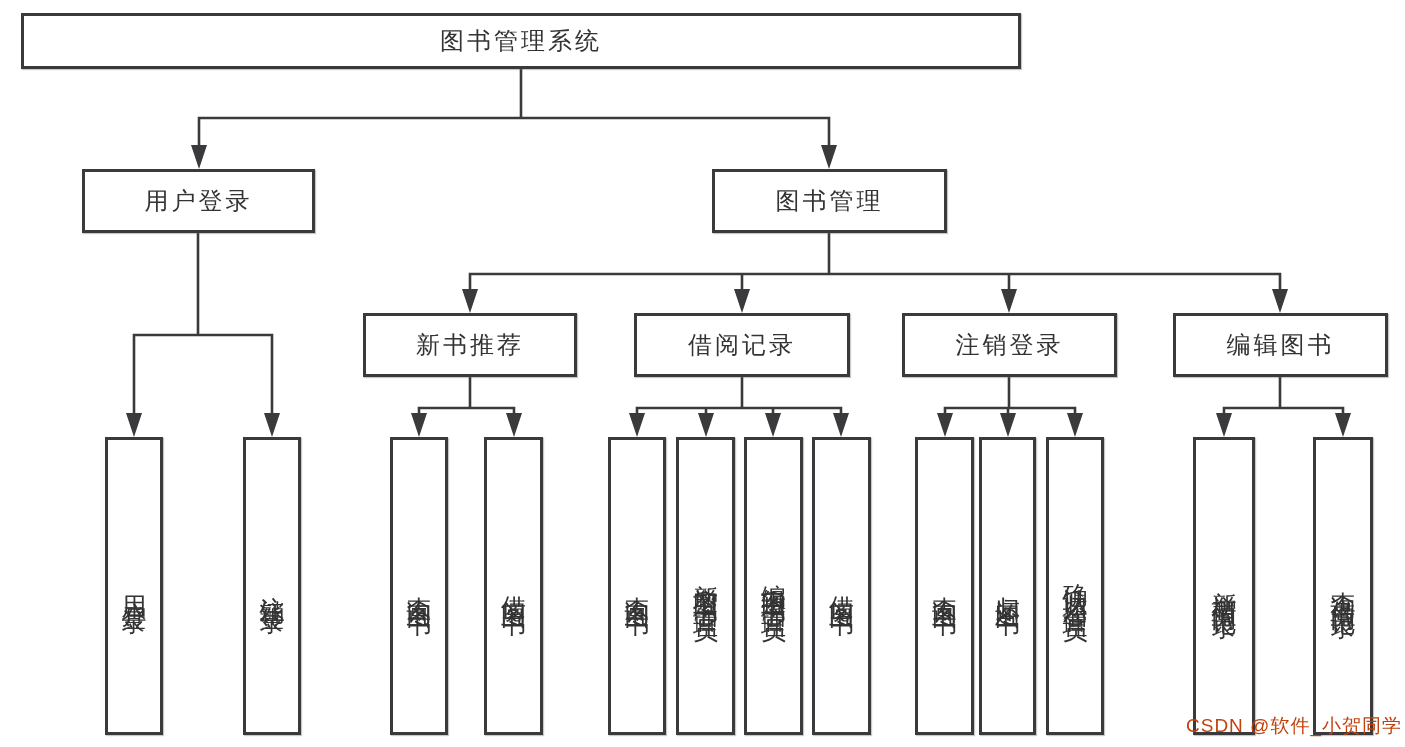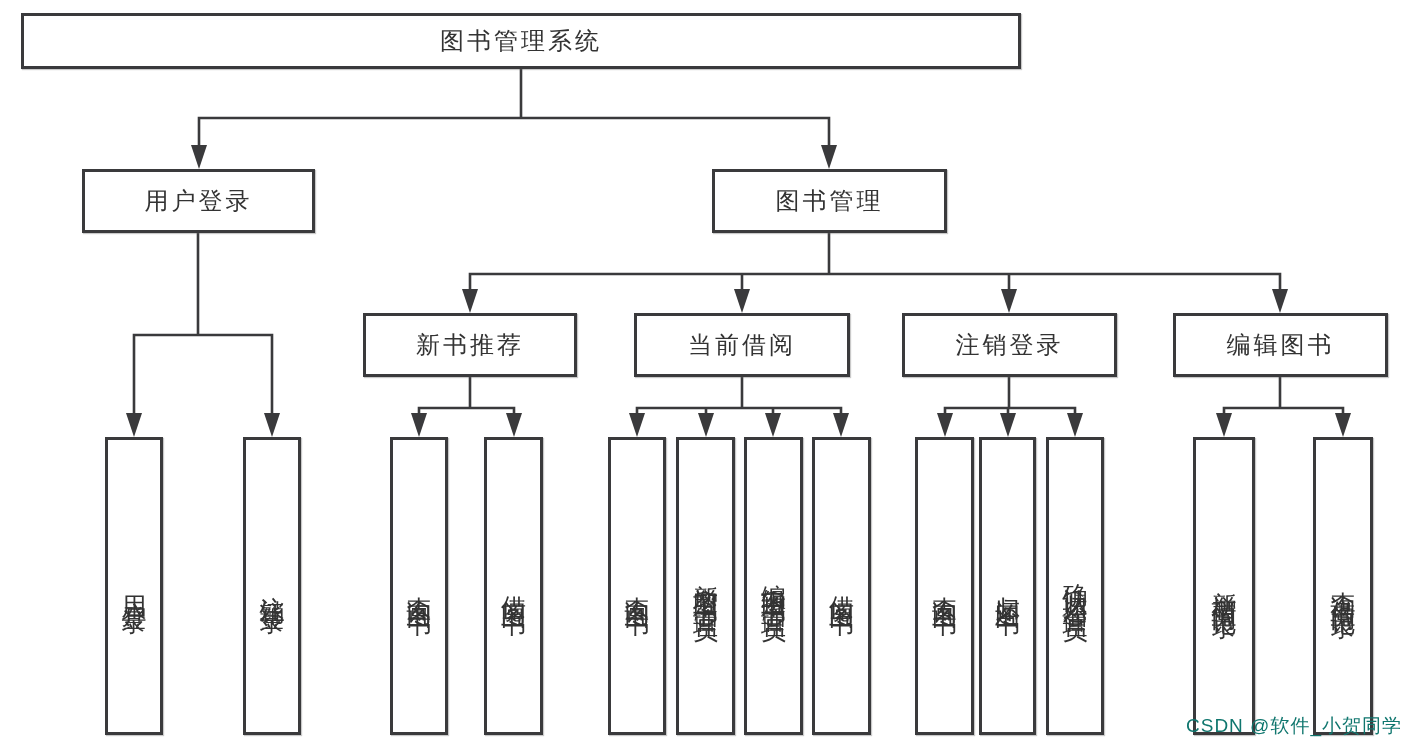--- a/index.html
+++ b/index.html
@@ -55,21 +55,21 @@
     line-height: 1;
     color: #333333;
   }
 
   .watermark {
     position: absolute;
     left: 1186px;
     top: 713px;
     font-size: 19px;
     letter-spacing: 1px;
-    color: #0f766e;
+    color: #c2410c;
     white-space: nowrap;
   }
 </style>
 </head>
 <body>
 
 <div id="stage">
 
   <svg id="connectors" viewBox="0 0 1405 747" xmlns="http://www.w3.org/2000/svg">
     <path d="M521,69 V118 M199,150 V118 H829 V150"></path>
@@ -110,21 +110,21 @@
     <span>用户登录</span>
   </div>
   <div class="node hbox" style="left:712px; top:169px; width:235px; height:64px">
     <span>图书管理</span>
   </div>
 
   <div class="node hbox" style="left:363px; top:313px; width:214px; height:64px">
     <span>新书推荐</span>
   </div>
   <div class="node hbox" style="left:634px; top:313px; width:216px; height:64px">
-    <span>当前借阅</span>
+    <span>借阅记录</span>
   </div>
   <div class="node hbox" style="left:902px; top:313px; width:215px; height:64px">
     <span>注销登录</span>
   </div>
   <div class="node hbox" style="left:1173px; top:313px; width:215px; height:64px">
     <span>编辑图书</span>
   </div>
 
   <div class="node vbox" style="left:105px; top:437px; width:58px; height:298px">
     <span>用户登录</span>

